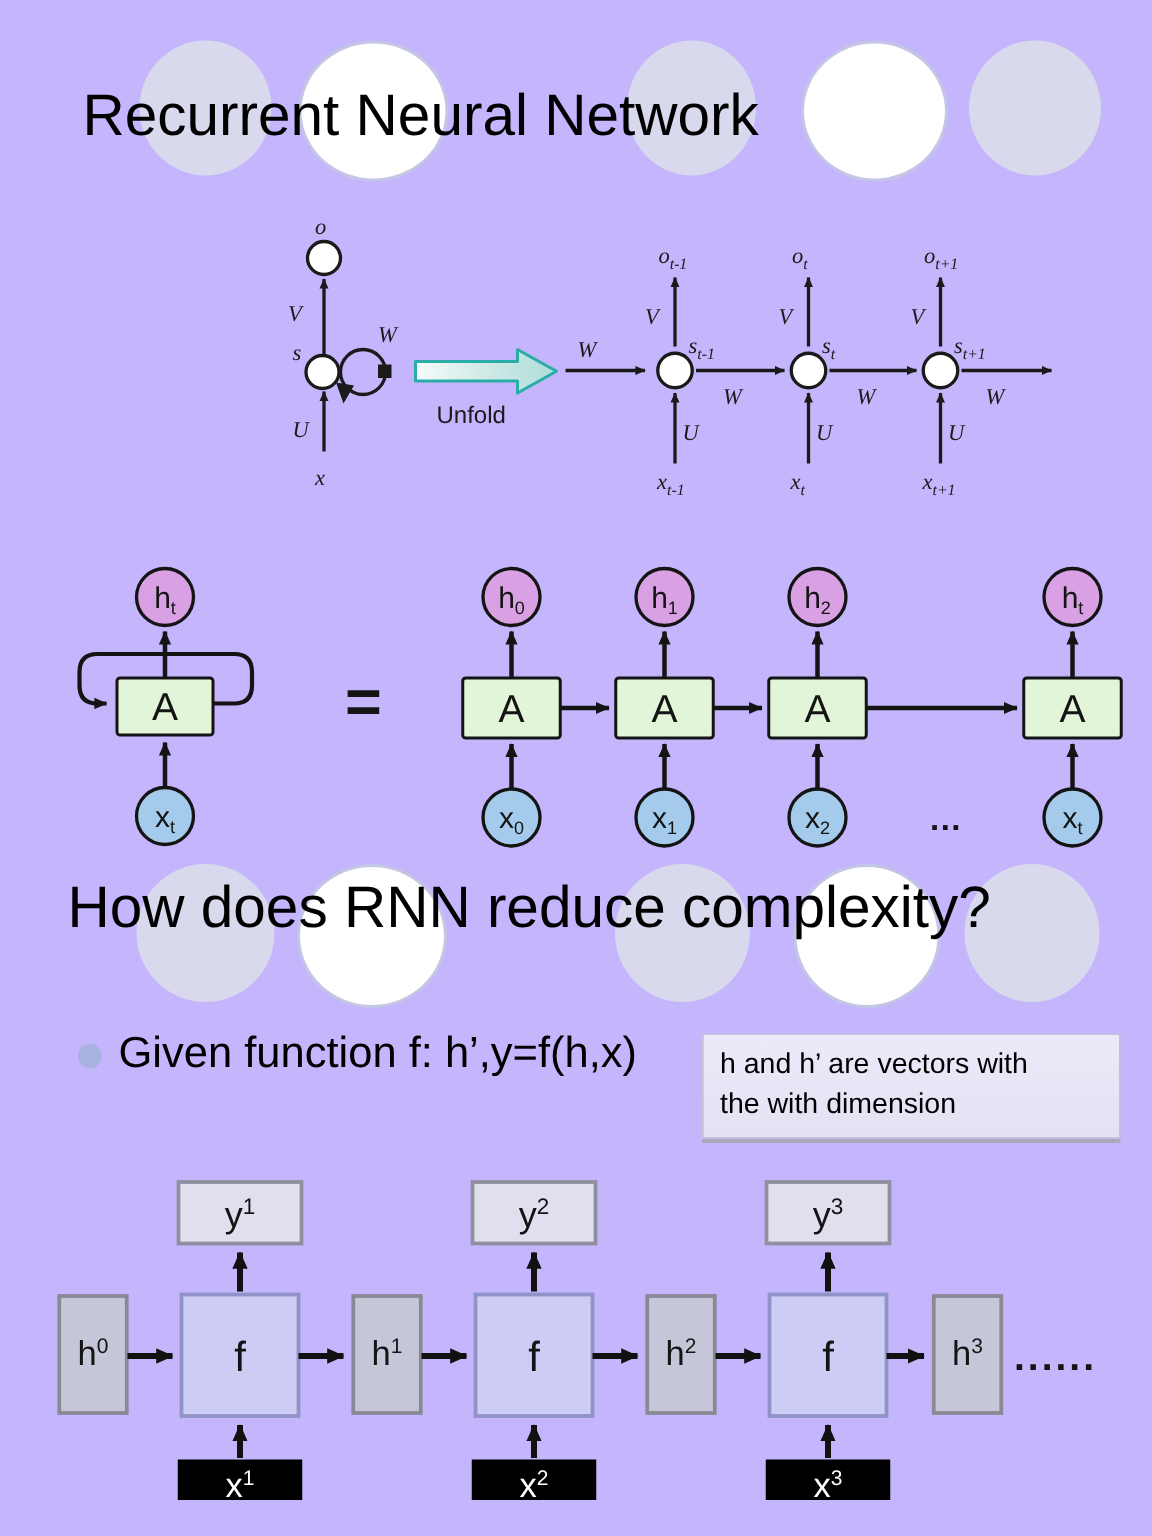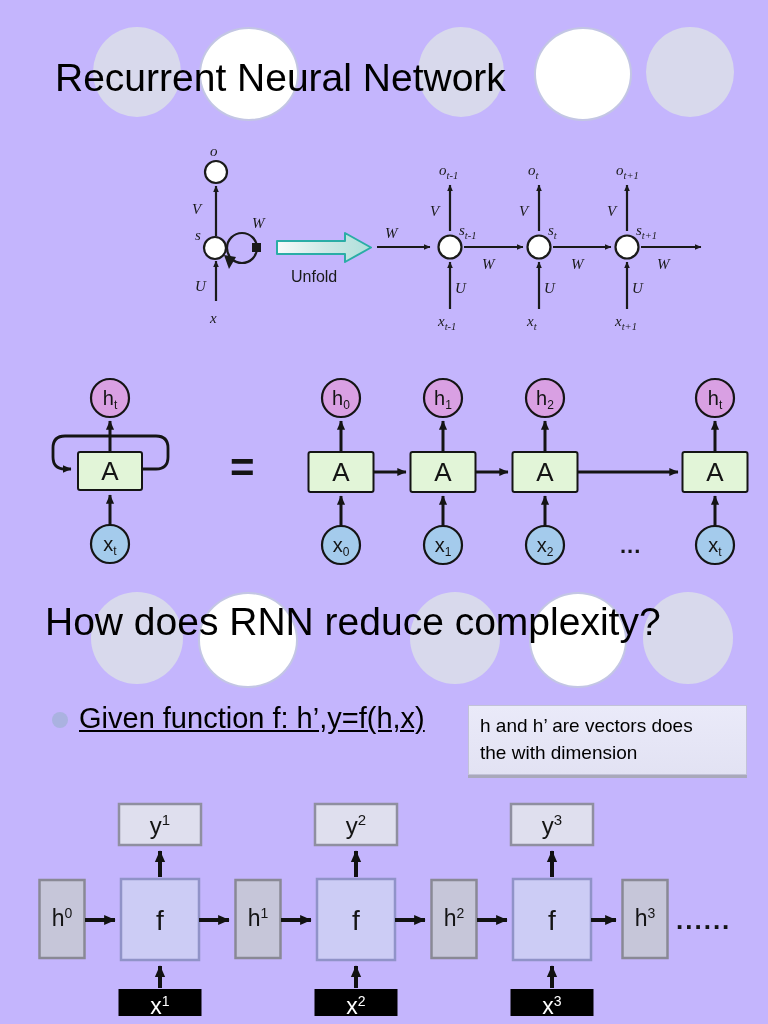--- a/index.html
+++ b/index.html
@@ -1,20 +1,20 @@
 <!DOCTYPE html>
 <html><head>
 <meta charset="utf-8">
 <style>
   html,body{margin:0;padding:0;background:#fff;}
   .page{position:relative;width:768px;height:1024px;background:#c4b5fd;overflow:hidden;
         font-family:"Liberation Sans",sans-serif;color:#111;}
   .slide{position:absolute;left:0;width:768px;}
   .slide1{top:0;height:580px;}
-  .slide2{top:572px;height:444px;}
+  .slide2{top:556px;height:444px;}
   .ell{position:absolute;border-radius:50%;}
   .ell.fill{background:#d8d9ec;}
   .ell.line{background:#fff;border:2px solid #c3c6e4;}
   
   .s1e1{left:93px;top:27px;width:88px;height:90px;}
   .s1e2{left:199px;top:27px;width:96px;height:90px;}
   .s1e3{left:418px;top:27px;width:86px;height:90px;}
   .s1e4{left:534px;top:27px;width:94px;height:90px;}
   .s1e5{left:646px;top:27px;width:88px;height:90px;}
   
@@ -27,21 +27,21 @@
   .t1{left:55px;top:56px;}
   .t2{left:45px;top:28px;}
   .svg-unfold{position:absolute;left:0;top:130px;}
   .svg-chain{position:absolute;left:0;top:368px;}
   .svg-fchain{position:absolute;left:0;top:220px;}
   .svg-unfold text{font-family:"Liberation Serif",serif;font-style:italic;fill:#1a1a1a;}
   .svg-unfold text.sans{font-family:"Liberation Sans",sans-serif;font-style:normal;}
   .svg-chain text,.svg-fchain text{font-family:"Liberation Sans",sans-serif;fill:#141414;}
   .bullet-dot{position:absolute;left:52px;top:140px;width:16px;height:16px;border-radius:50%;
               background:#aab2e0;}
-  .bullet-text{position:absolute;left:79px;top:130px;font-size:29px;color:#000;white-space:nowrap;text-decoration:underline;}
+  .bullet-text{position:absolute;left:79px;top:130px;font-size:29px;color:#000;white-space:nowrap;}
   .note-box{position:absolute;left:468px;top:133px;width:255px;
             background:linear-gradient(#eaeaf9,#e2e2f3);
             border:1px solid #c2c2d8;box-shadow:0 3px 0 0 #a9a9bb;
             padding:6px 11px 8px 11px;font-size:19px;line-height:27px;color:#000;}
 </style>
 </head>
 <body>
 
 <div class="page">
 
@@ -208,21 +208,21 @@
     <div class="ell line s2e2"></div>
     <div class="ell fill s2e3"></div>
     <div class="ell line s2e4"></div>
     <div class="ell fill s2e5"></div>
     <h1 class="title t2">How does RNN reduce complexity?</h1>
 
     <span class="bullet-dot"></span>
     <span class="bullet-text">Given function f: h’,y=f(h,x)</span>
 
     <div class="note-box">
-      <div>h and h’ are vectors does</div>
+      <div>h and h’ are vectors with</div>
       <div>the with dimension</div>
     </div>
 
     <svg class="svg-fchain" width="768" height="224" viewBox="0 0 768 224">
       <defs>
         <marker id="arrC" viewBox="0 0 10 10" refX="8.5" refY="5" markerWidth="3.2" markerHeight="3.2" orient="auto">
           <path d="M0,1 L9,5 L0,9 Z" fill="#111"></path>
         </marker>
       </defs>
 

